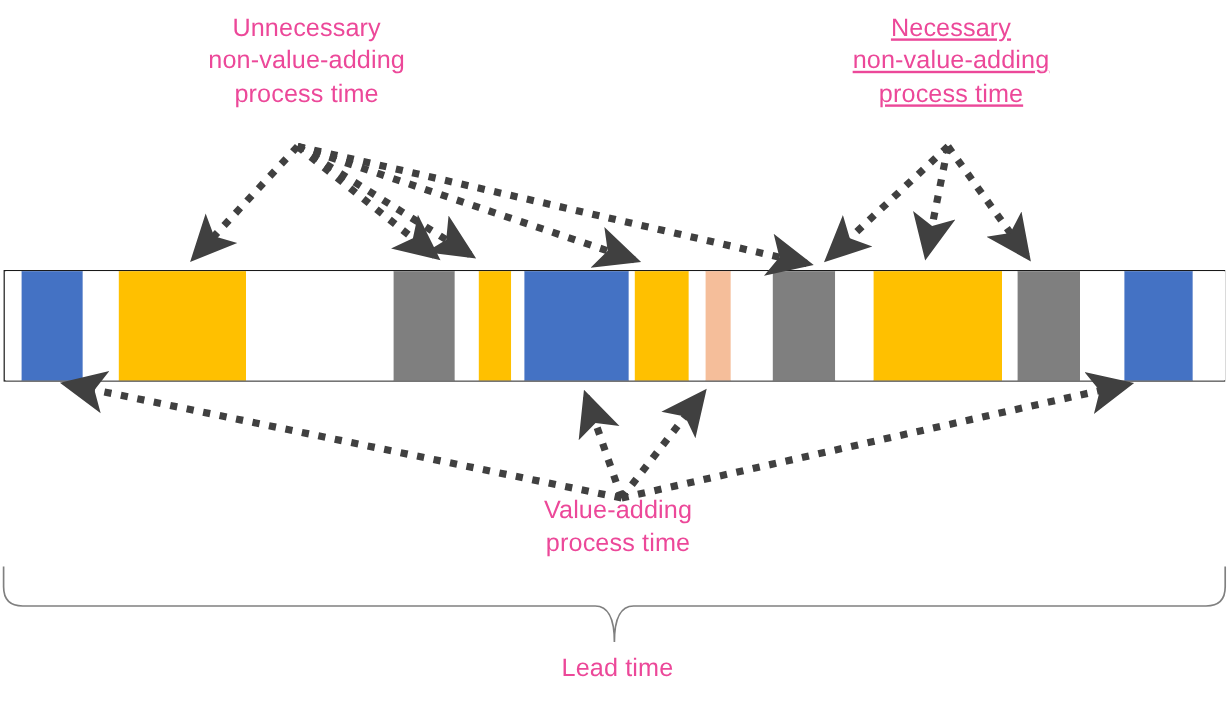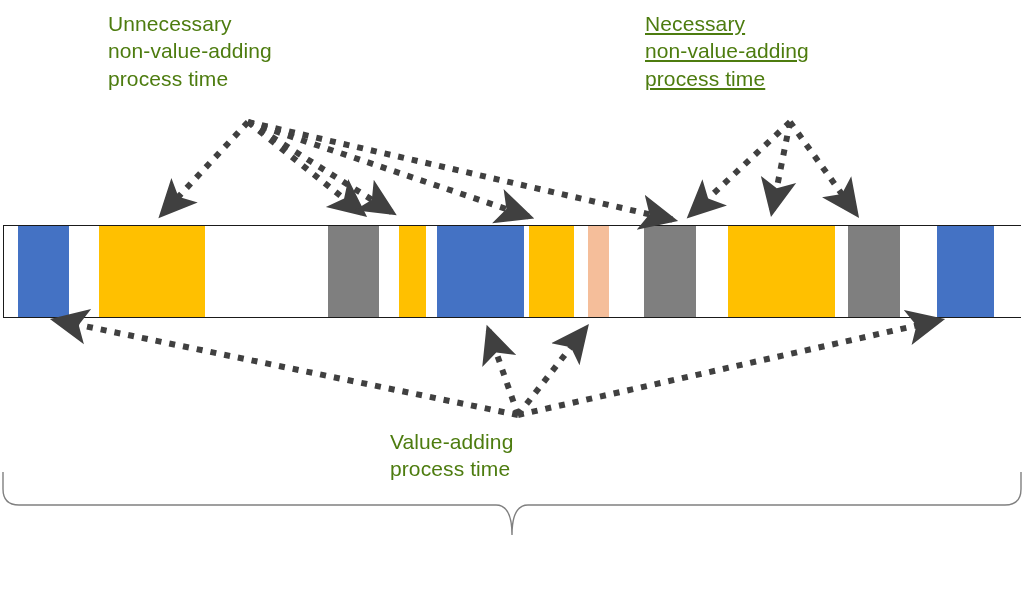--- a/index.html
+++ b/index.html
@@ -3,27 +3,27 @@
 <meta charset="utf-8">
 <style>
   html,body{margin:0;padding:0;background:#ffffff;}
   body{
     width:1024px;height:592px;position:relative;overflow:hidden;
     font-family:"Liberation Sans","DejaVu Sans",sans-serif;
     color:#404040;
   }
   #stage{position:absolute;inset:0;}
   .label{
-    position:absolute;line-height:1.30;
-    font-size:21px;color:#4d7c0f;white-space:pre-line;
+    position:absolute;text-align:center;line-height:1.30;
+    font-size:21px;color:#ec4899;white-space:pre-line;
     letter-spacing:.1px;
   }
   #lbl-unnecessary{left:108px;top:10px;width:295px;}
   #lbl-necessary{left:645px;top:10px;width:295px;text-decoration:underline;}
-  #lbl-value{left:390px;top:428px;width:250px;}
+  #lbl-value{left:390px;top:412px;width:250px;}
   #lbl-lead{left:407px;top:543px;width:215px;}
 
   #timeline{
     position:absolute;left:3px;top:225px;width:1018px;height:93px;
     border:1px solid #1a1a1a;box-sizing:border-box;background:#ffffff;
   }
   .seg{position:absolute;top:0;height:100%;}
   svg.overlay{position:absolute;left:0;top:0;width:1024px;height:592px;pointer-events:none;}
 </style>
 </head>
@@ -35,20 +35,21 @@
 non-value-adding
 process time</div>
 
   <div class="label" id="lbl-necessary">Necessary
 non-value-adding
 process time</div>
 
   <div class="label" id="lbl-value">Value-adding
 process time</div>
 
+  <div class="label" id="lbl-lead">Lead time</div>
 
   <div id="timeline">
       <div class="seg" style="left: 1px; width: 13px; background: rgb(255, 255, 255);"></div>
       <div class="seg" style="left: 14px; width: 51px; background: rgb(68, 114, 196);"></div>
       <div class="seg" style="left: 65px; width: 30px; background: rgb(255, 255, 255);"></div>
       <div class="seg" style="left: 95px; width: 106px; background: rgb(255, 192, 0);"></div>
       <div class="seg" style="left: 201px; width: 123px; background: rgb(255, 255, 255);"></div>
       <div class="seg" style="left: 324px; width: 51px; background: rgb(127, 127, 127);"></div>
       <div class="seg" style="left: 375px; width: 20px; background: rgb(255, 255, 255);"></div>
       <div class="seg" style="left: 395px; width: 27px; background: rgb(255, 192, 0);"></div>

